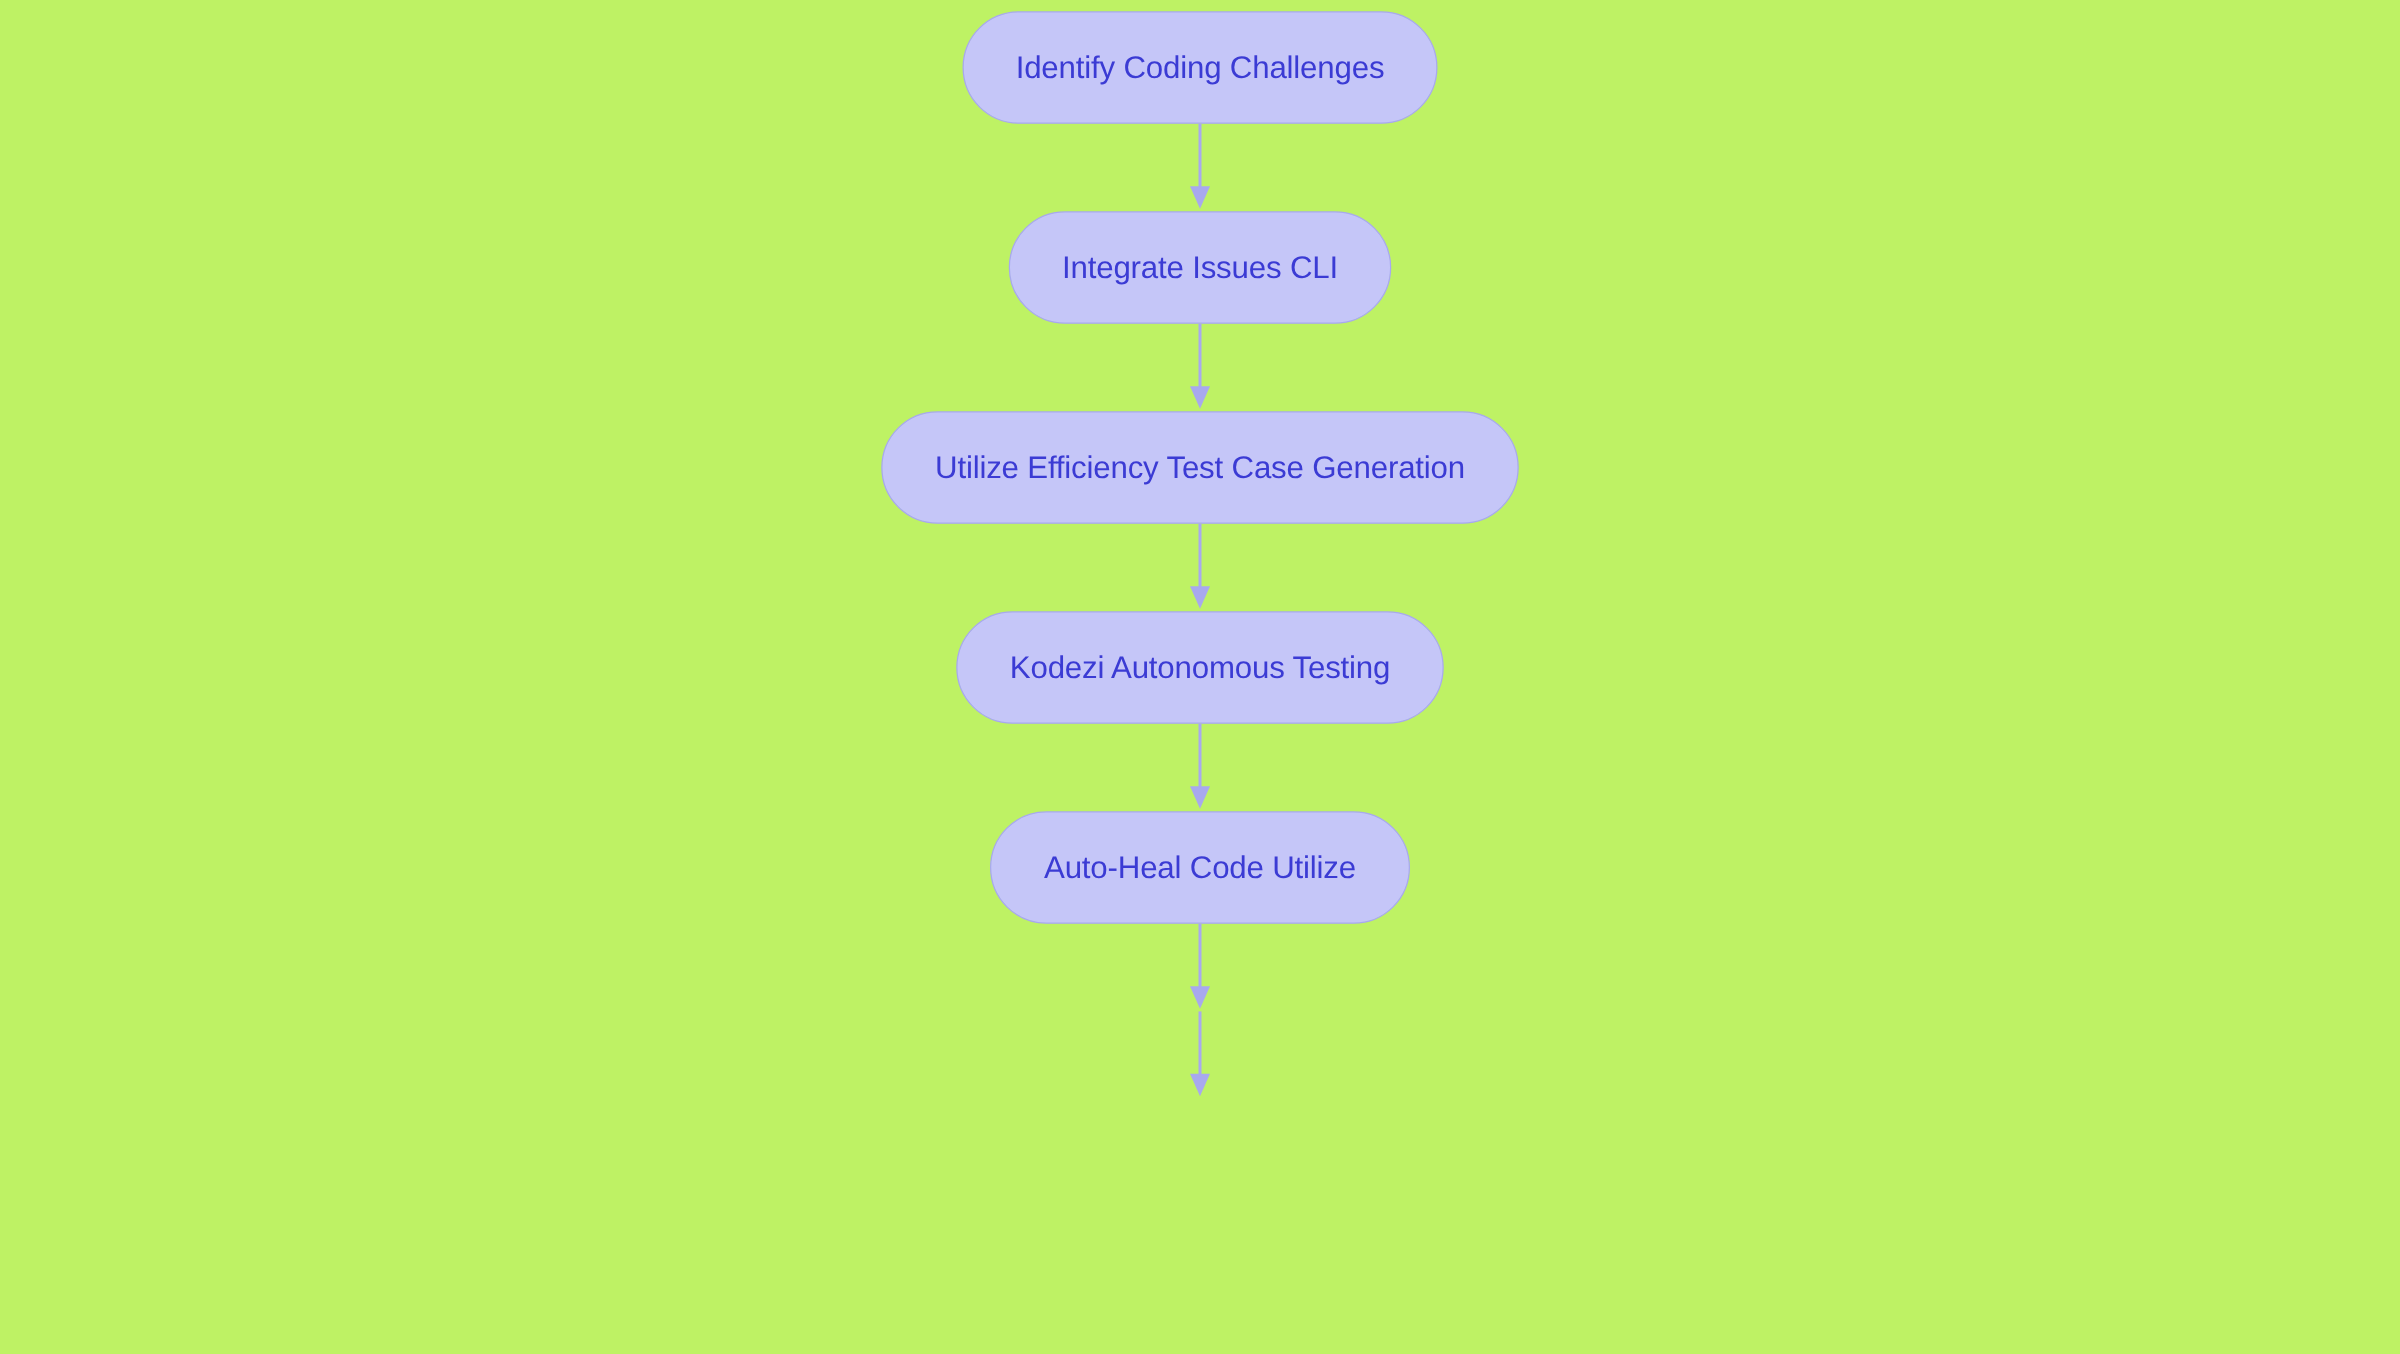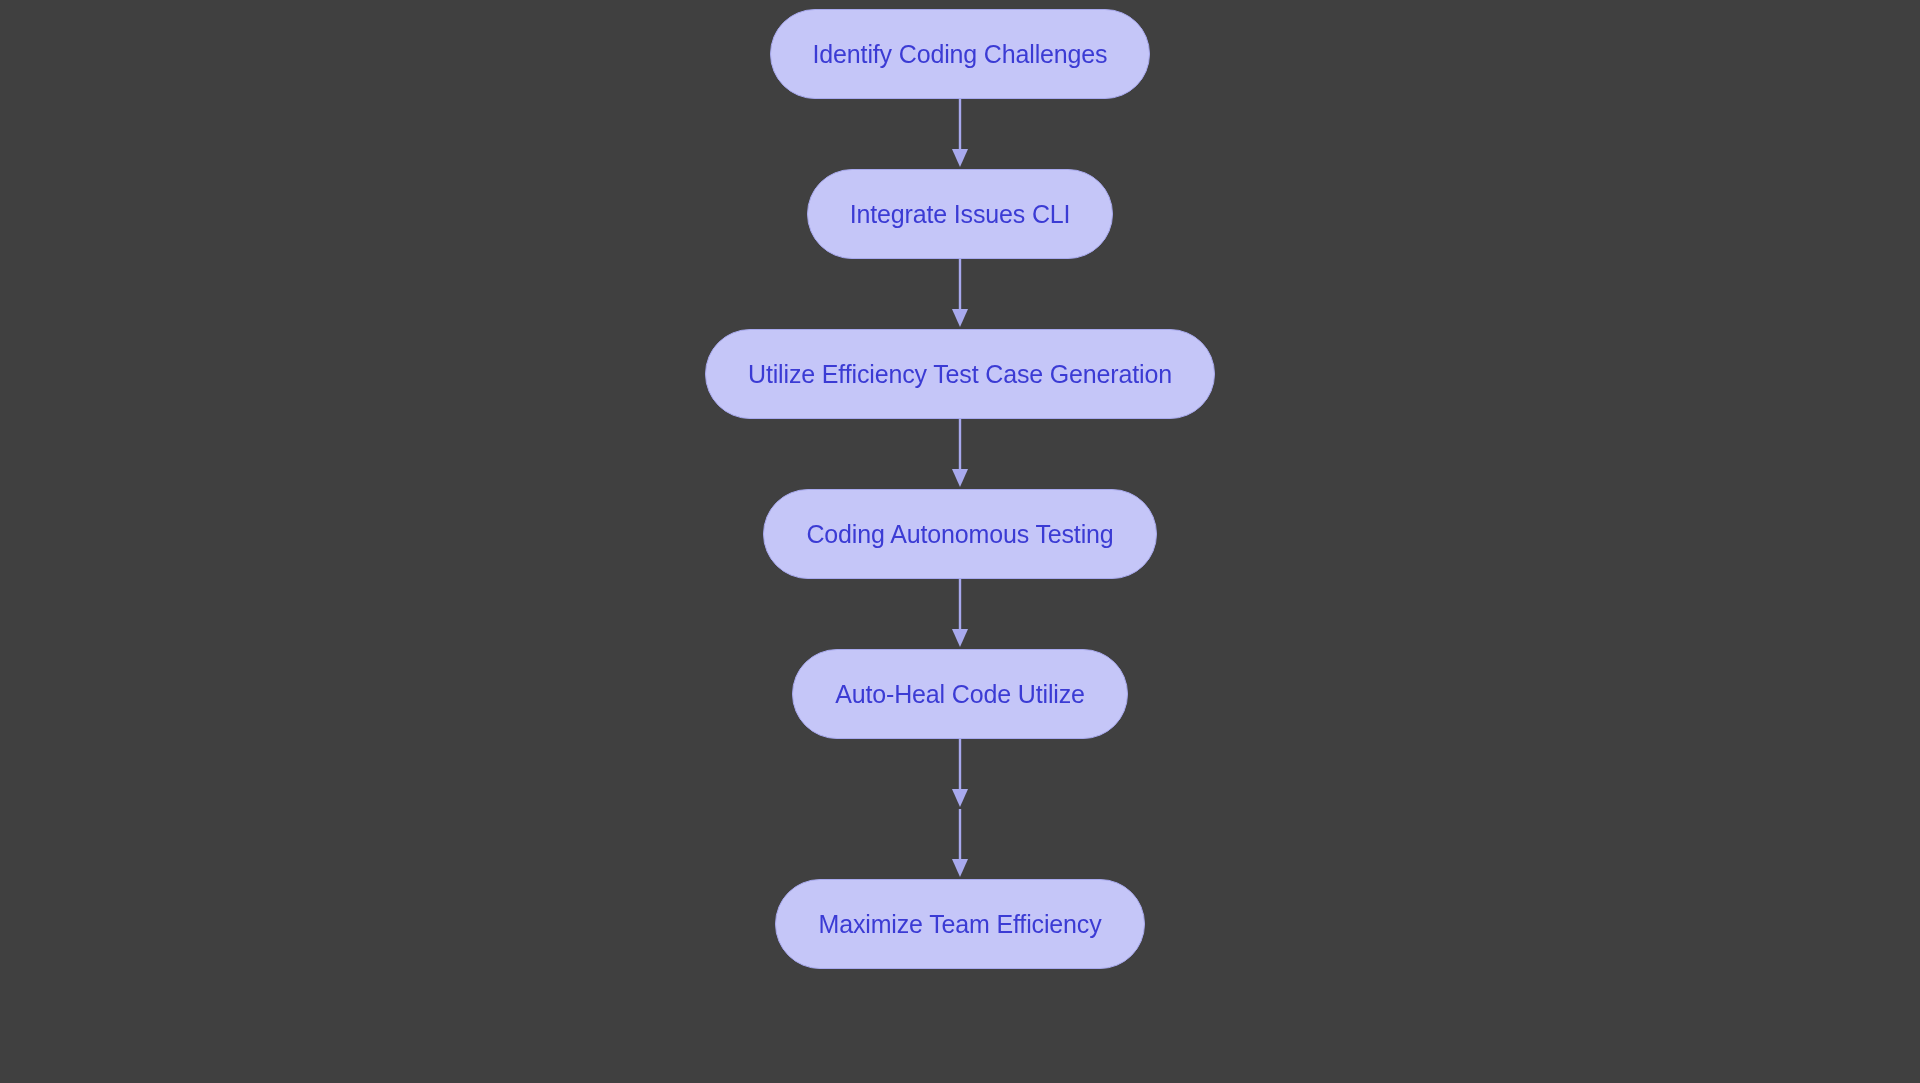--- a/index.html
+++ b/index.html
@@ -11,21 +11,21 @@
   body {
     width: 1920px;
     height: 1083px;
     overflow: hidden;
     font-family: "Liberation Sans", "DejaVu Sans", sans-serif;
   }
   #flowchart-canvas {
     position: relative;
     width: 1920px;
     height: 1083px;
-    background: #404040;
+    background: #bef264;
   }
   .flow-column {
     position: absolute;
     left: 0;
     top: 0;
     width: 1920px;
     height: 1083px;
     display: flex;
     flex-direction: column;
     align-items: center;
@@ -94,21 +94,21 @@
     <div class="node">
       <span class="node-label">Utilize Efficiency Test Case Generation</span>
     </div>
 
     <svg class="connector" viewBox="0 0 28 70">
       <line class="conn-line" x1="14" y1="0" x2="14" y2="54"></line>
       <polygon class="conn-head" points="14,68 6,50 22,50"></polygon>
     </svg>
 
     <div class="node">
-      <span class="node-label">Coding Autonomous Testing</span>
+      <span class="node-label">Kodezi Autonomous Testing</span>
     </div>
 
     <svg class="connector" viewBox="0 0 28 70">
       <line class="conn-line" x1="14" y1="0" x2="14" y2="54"></line>
       <polygon class="conn-head" points="14,68 6,50 22,50"></polygon>
     </svg>
 
     <div class="node">
       <span class="node-label">Auto-Heal Code Utilize</span>
     </div>
@@ -117,18 +117,15 @@
       <line class="conn-line" x1="14" y1="0" x2="14" y2="54"></line>
       <polygon class="conn-head" points="14,68 6,50 22,50"></polygon>
     </svg>
 
 
     <svg class="connector" viewBox="0 0 28 70">
       <line class="conn-line" x1="14" y1="0" x2="14" y2="54"></line>
       <polygon class="conn-head" points="14,68 6,50 22,50"></polygon>
     </svg>
 
-    <div class="node">
-      <span class="node-label">Maximize Team Efficiency</span>
-    </div>
 
   </div>
 </div>
 
 </body></html>

